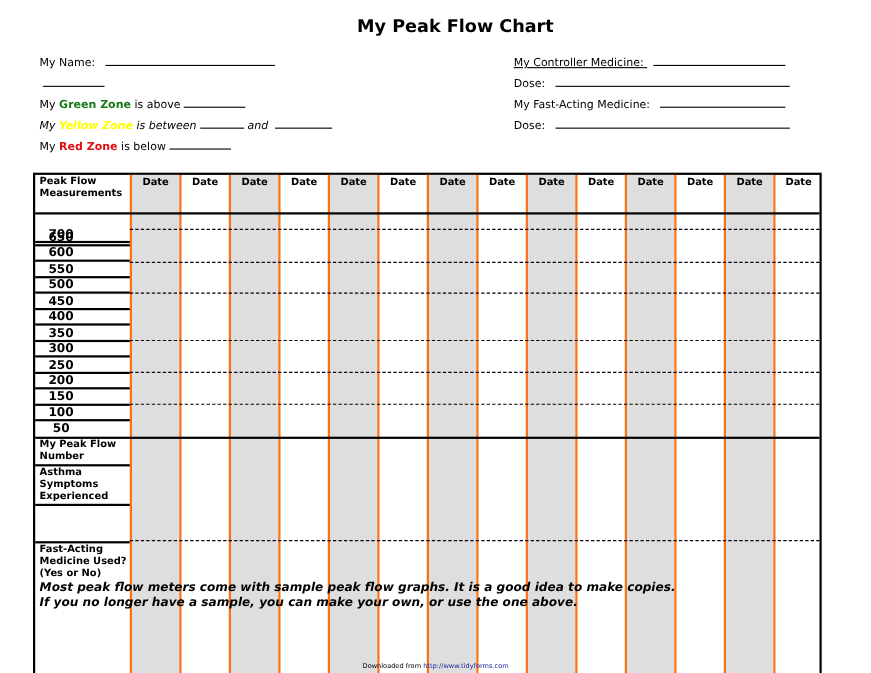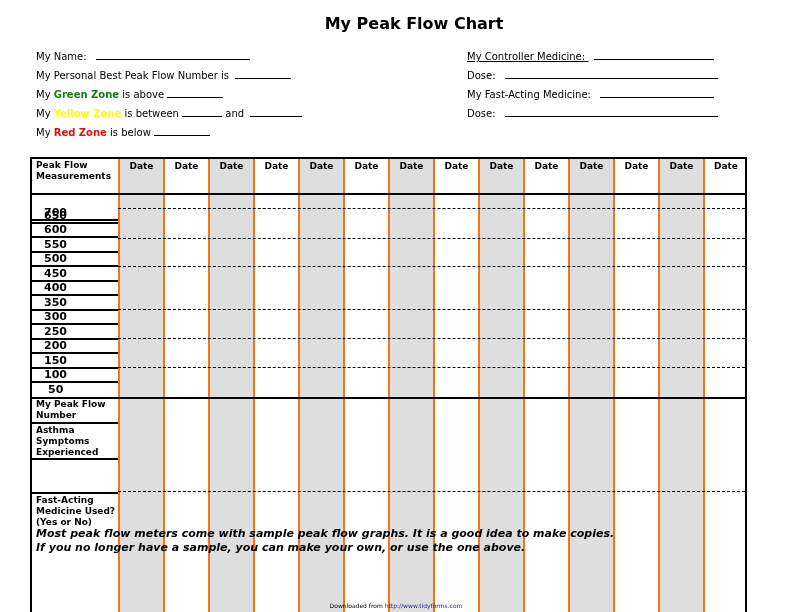--- a/index.html
+++ b/index.html
@@ -34,30 +34,29 @@
 </head>
 <body>
 
 <div class="title">My Peak Flow Chart</div>
 
 <div class="field" style="left:36px;top:50px;">
   <span>My Name:</span>
   <span class="blank" style="width:154px;margin-left:6px;"></span>
 </div>
 <div class="field" style="left:36px;top:69px;">
-  <span>My Personal Best Peak Flow Number is</span>
   <span class="blank" style="width:56px;margin-left:3px;"></span>
 </div>
 <div class="field" style="left:36px;top:88px;">
   <span>My</span>
   <span class="zg">Green Zone</span>
   <span>is above</span>
   <span class="blank" style="width:56px;"></span>
 </div>
-<div class="field" style="left:36px;top:107px;">
+<div class="field" style="left:36px;top:107px;font-style:italic;">
   <span>My</span>
   <span class="zy">Yellow Zone</span>
   <span>is between</span>
   <span class="blank" style="width:40px;"></span>
   <span>and</span>
   <span class="blank" style="width:52px;margin-left:3px;"></span>
 </div>
 <div class="field" style="left:36px;top:126px;">
   <span>My</span>
   <span class="zr">Red Zone</span>

